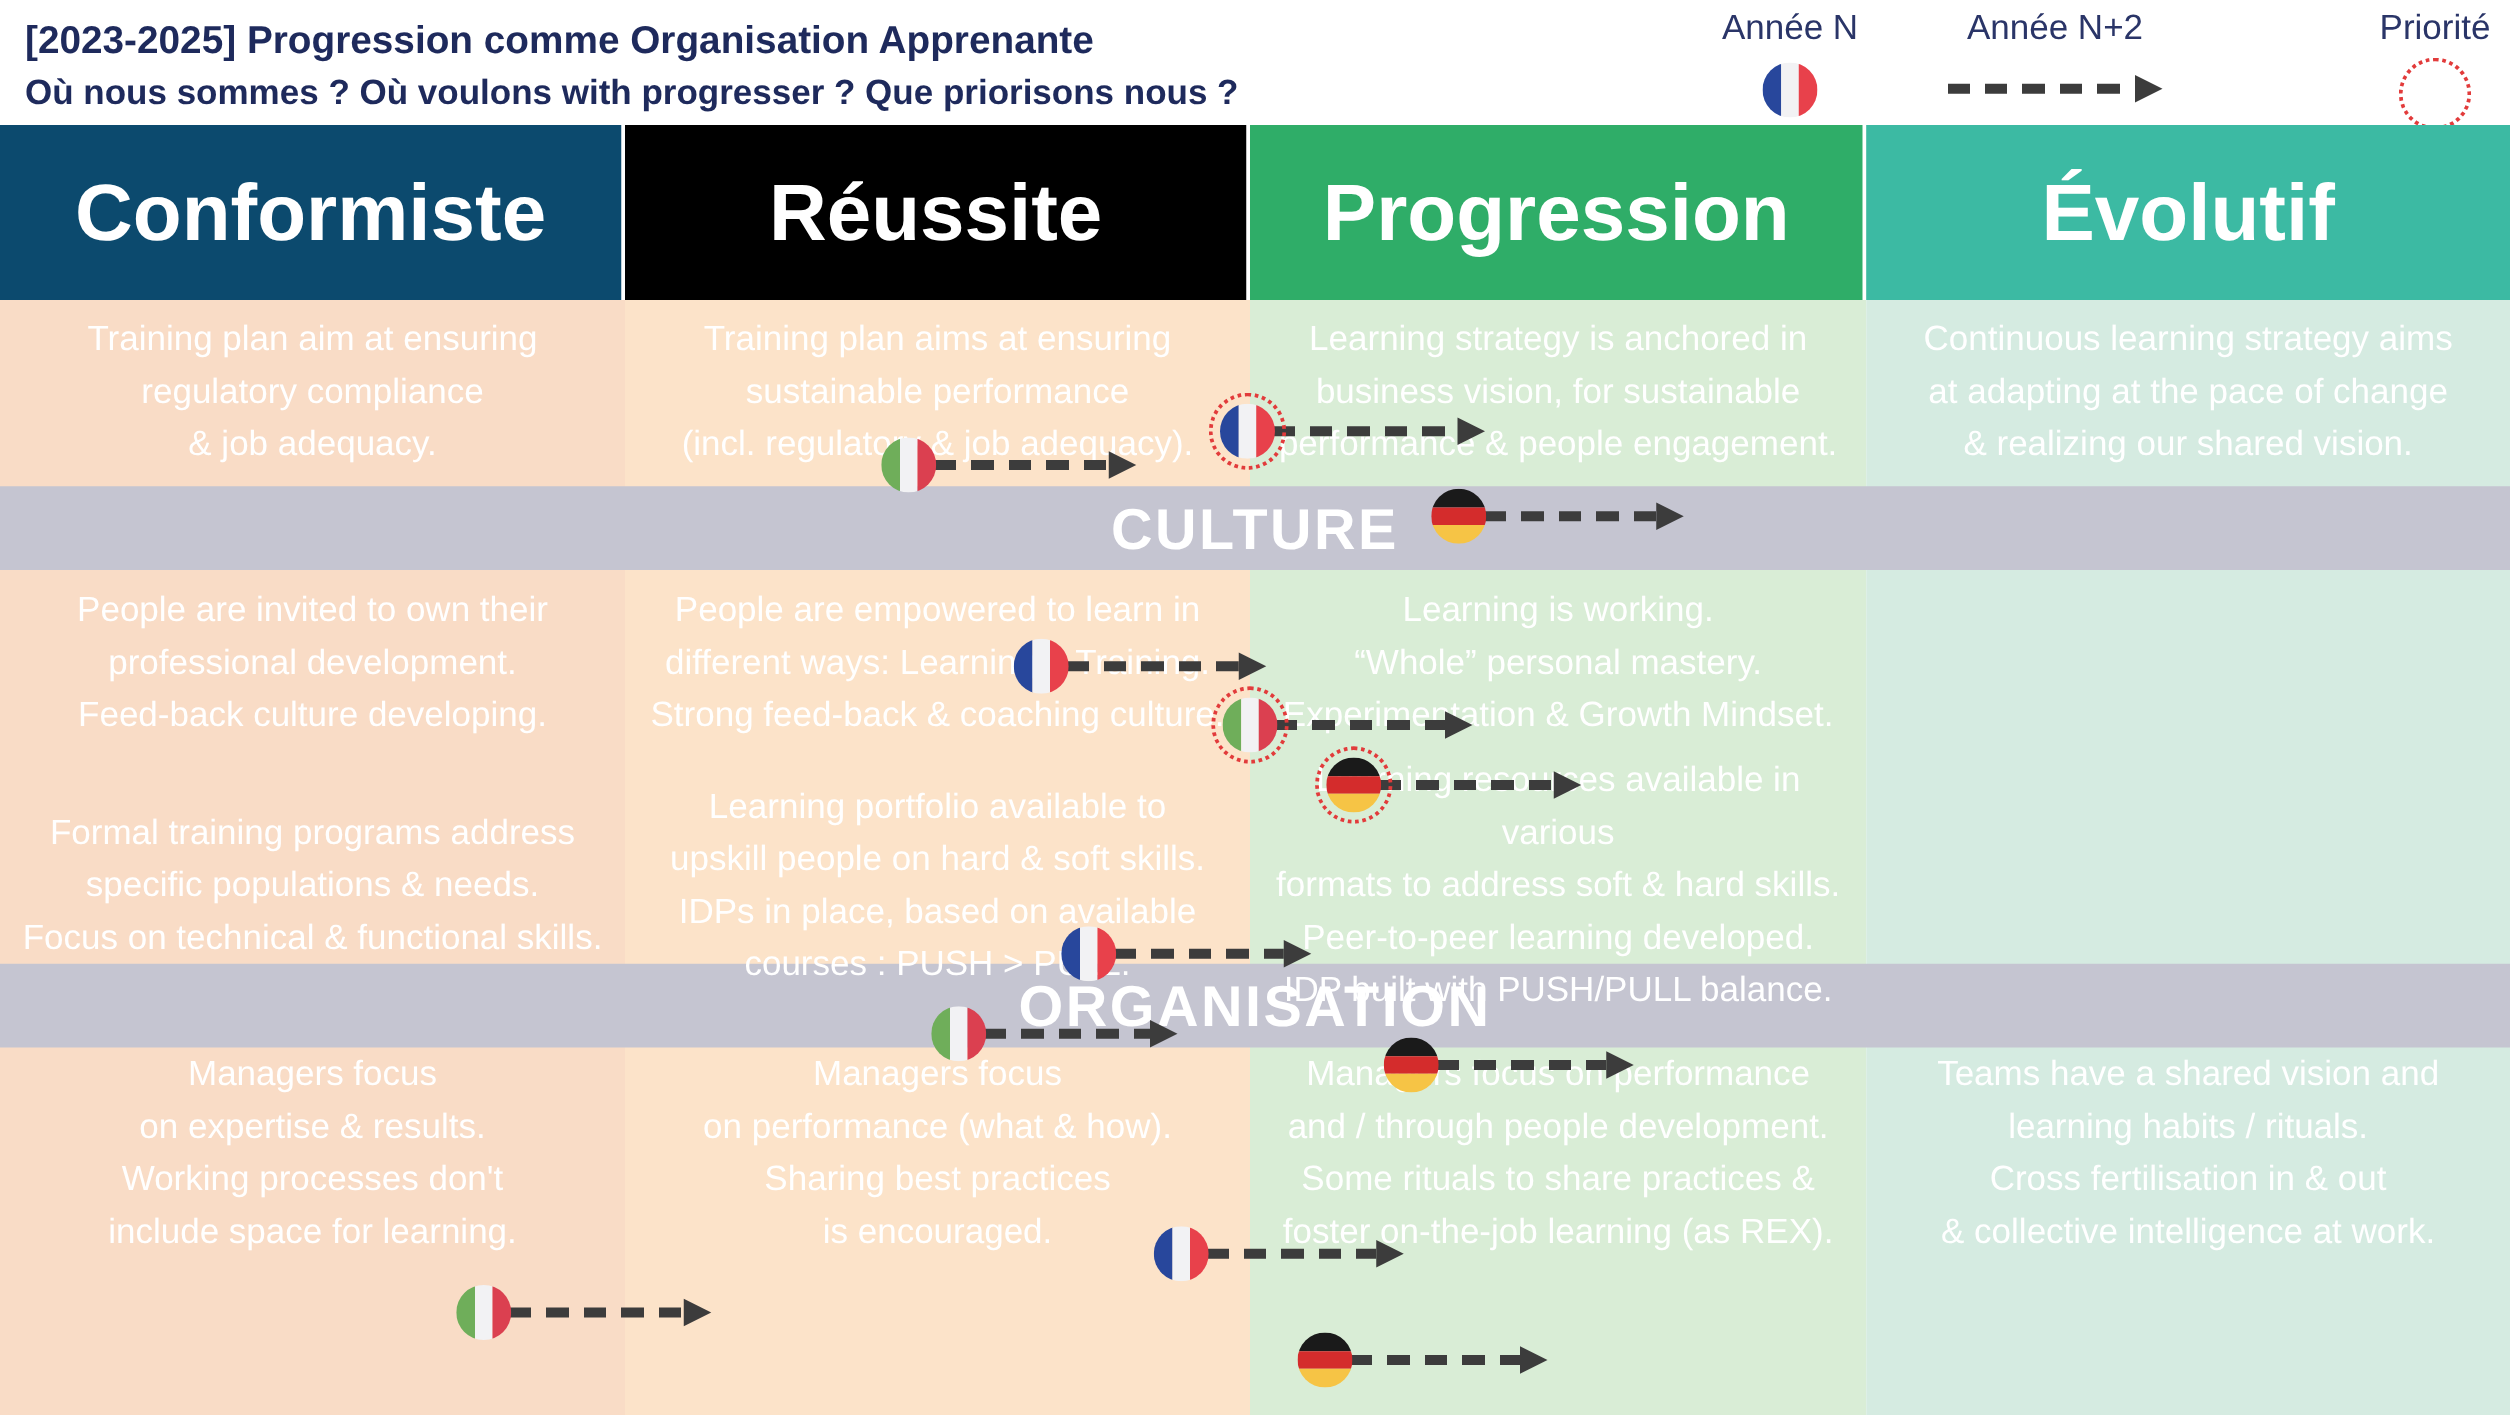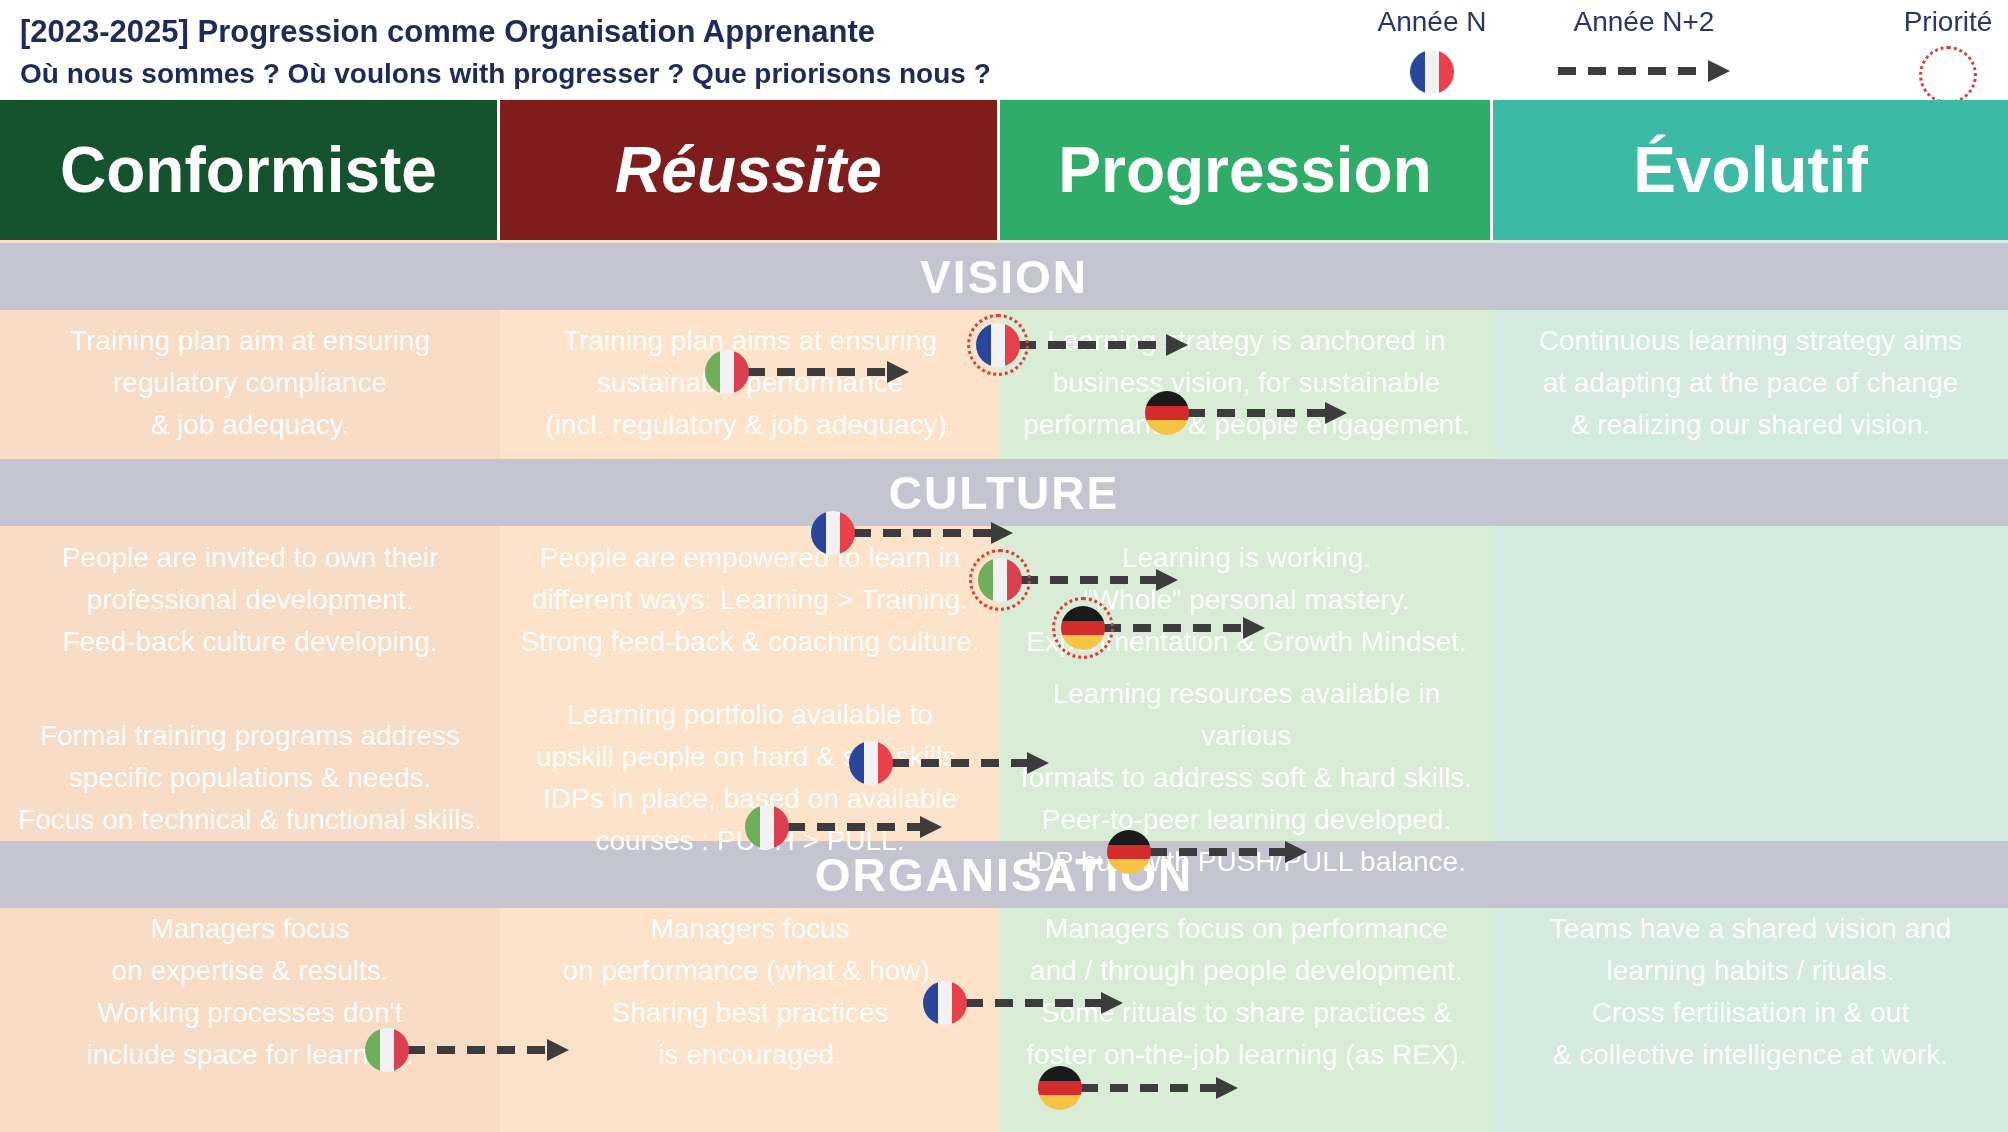--- a/index.html
+++ b/index.html
@@ -67,46 +67,43 @@
           <i class="head"></i>
         </span>
     </div>
     <div class="legend-item" style="left:1878px;width:140px;">
       <span class="lbl">Priorité</span>
       <span class="priority-circle"></span>
     </div>
   </div>
 
   <div class="colheads">
-    <div class="colhead sep" style="background: #14532d;">
+    <div class="colhead sep" style="background: #0c4a6e;">
         <span>Conformiste</span>
       </div>
-    <div class="colhead sep" style="background: #7f1d1d; font-style: italic;">
+    <div class="colhead sep" style="background: #000000;">
         <span>Réussite</span>
       </div>
     <div class="colhead sep" style="background: rgb(47, 173, 104);">
         <span>Progression</span>
       </div>
     <div class="colhead" style="background: rgb(60, 186, 163);">
         <span>Évolutif</span>
       </div>
   </div>
 
   <div class="body">
     <div class="strips">
       <div style="background: rgb(249, 220, 198);"></div>
       <div style="background: rgb(252, 227, 201);"></div>
       <div style="background: rgb(217, 237, 214);"></div>
       <div style="background: rgb(213, 235, 225);"></div>
     </div>
 
     <div class="content">
-      <div class="band">
-          <span>VISION</span>
-        </div>
       <div class="row row-vision">
         <div class="cell">
             <span>Training plan aim at ensuring
 regulatory compliance
 &amp; job adequacy.</span>
           </div>
         <div class="cell">
             <span>Training plan aims at ensuring
 sustainable performance
 (incl. regulatory &amp; job adequacy).</span>

